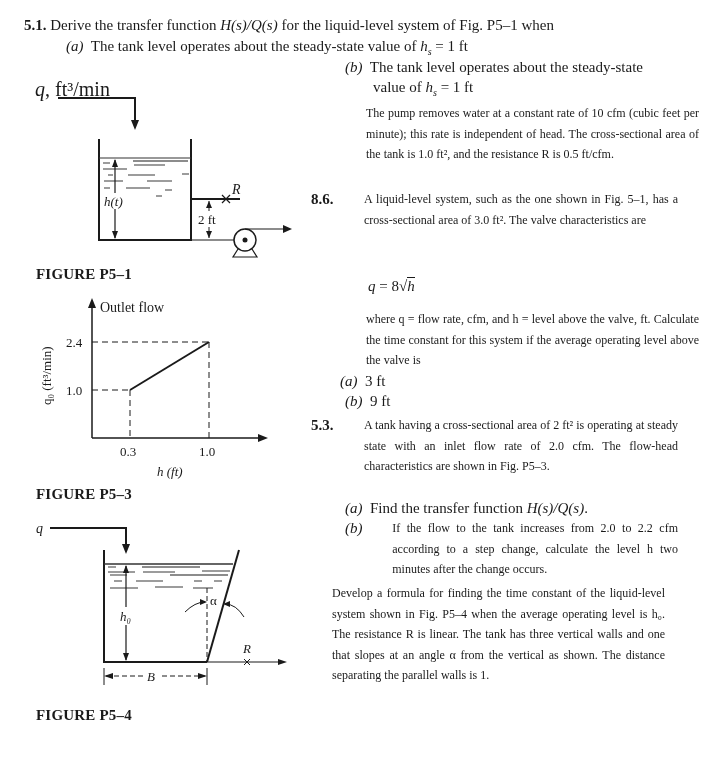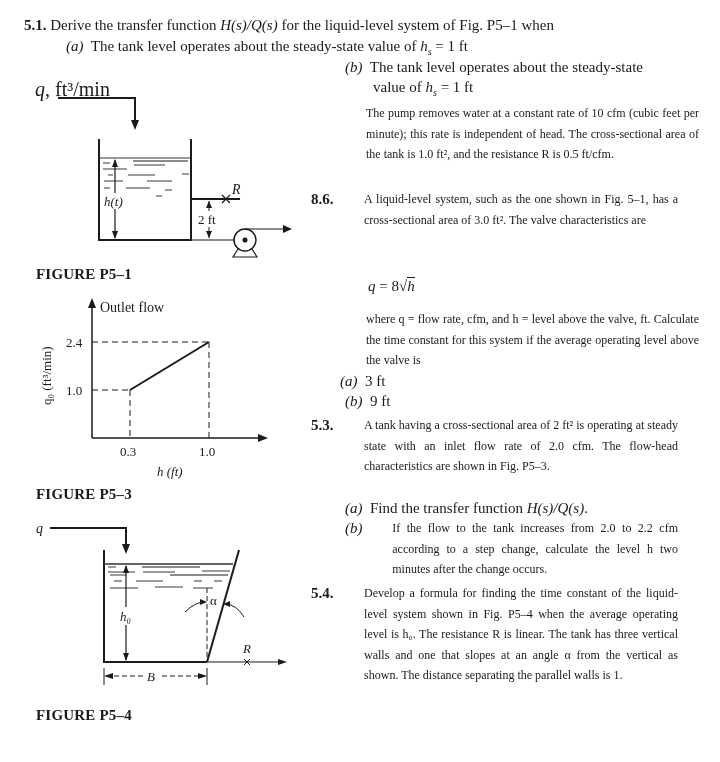--- a/index.html
+++ b/index.html
@@ -70,21 +70,20 @@
   <span class="it">(a)</span>&nbsp;
   <span>Find the transfer function </span><span class="it">H(s)/Q(s)</span><span>.</span>
 </div>
 <div class="abs" style="left:345px; top:518px; width:333px; display:flex;">
   <span class="it txt" style="width:28px;">(b)</span>
   <div class="para" style="width:305px;">If the flow to the tank increases from 2.0 to 2.2 cfm according to a step change, calculate the level h two minutes after the change occurs.</div>
 </div>
 
 <div class="abs" style="left:311px; top:583px; width:367px;">
   <div style="display:flex;">
-    <span class="num txt" style="width:34px;">5.4.</span>
     <div class="para" style="width:333px;">Develop a formula for finding the time constant of the liquid-level system shown in Fig. P5–4 when the average operating level is h₀. The resistance R is linear. The tank has three vertical walls and one that slopes at an angle α from the vertical as shown. The distance separating the parallel walls is 1.</div>
   </div>
 </div>
 
 <div class="abs" style="left:0; top:75px; width:310px; height:215px;">
   <div class="abs txt" style="left:35px; top:4px; font-size:20px;">
     <span class="it">q</span><span>, ft³/min</span>
   </div>
   <svg class="abs" style="left:0; top:0;" width="310" height="190">
 

